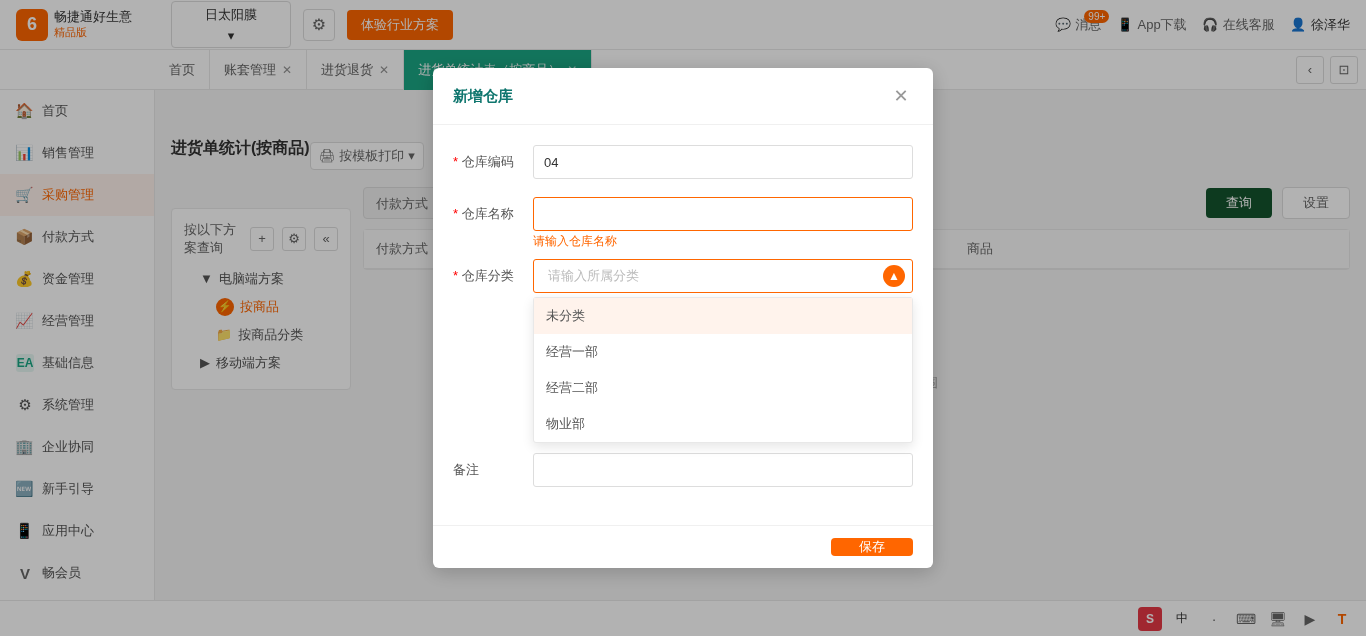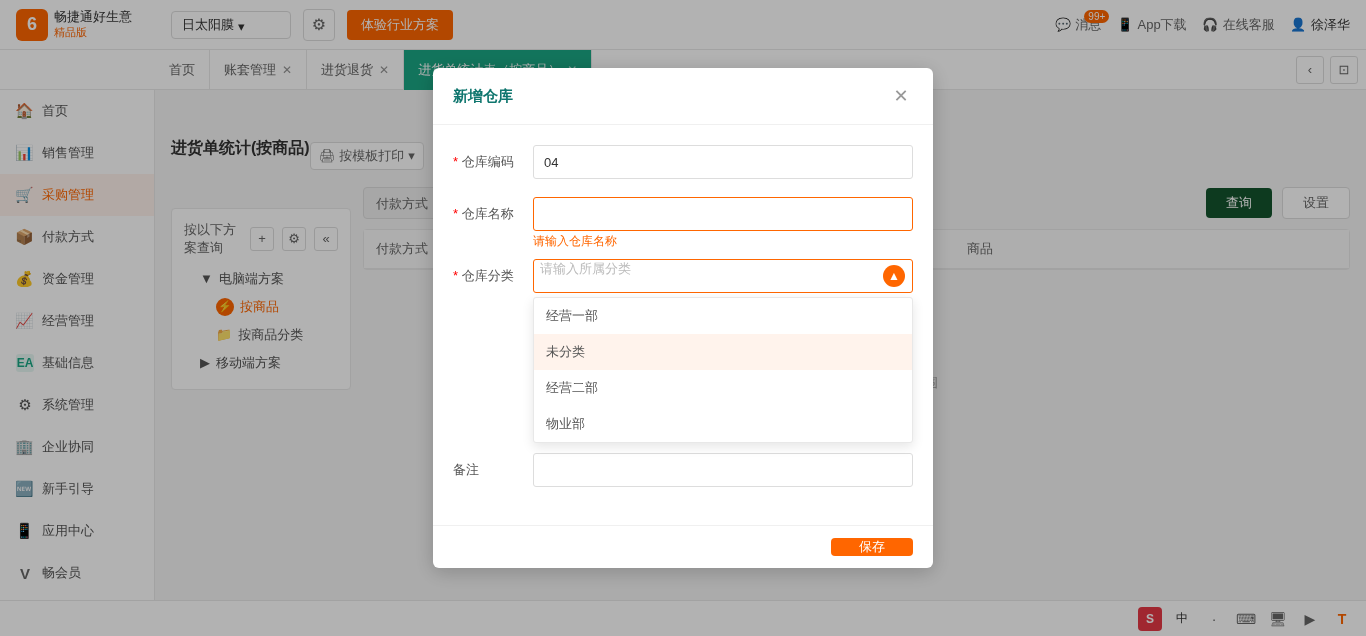--- a/index.html
+++ b/index.html
@@ -31,29 +31,30 @@
     .logo-text { font-size: 13px; color: #333; line-height: 1.3; }
     .logo-badge { font-size: 11px; color: #f60; }
     .header-middle {
       flex: 1;
       display: flex;
       align-items: center;
       gap: 12px;
     }
     .store-select {
       display: flex;
-      align-items: flex-end;
+      align-items: center;
       gap: 4px;
       border: 1px solid #ddd;
       border-radius: 4px;
       padding: 4px 10px;
       font-size: 13px;
       color: #333;
       cursor: pointer;
       min-width: 120px;
+      flex-direction: column;
     }
     .gear-btn {
       width: 32px; height: 32px;
       border: 1px solid #ddd;
       border-radius: 4px;
       display: flex; align-items: center; justify-content: center;
       cursor: pointer;
       color: #666;
       font-size: 16px;
     }
@@ -350,26 +351,26 @@
     }
     .form-select-wrap {
       flex: 1;
       position: relative;
     }
     .form-select-input {
       width: 100%;
       height: 34px;
       border: 1px solid #f60;
       border-radius: 3px;
-      padding: 0 6px;
+      padding: 0 14px;
       font-size: 13px;
       color: #999;
       outline: none;
       display: flex;
-      align-items: flex-start;
+      align-items: center;
     }
     .select-arrow {
       position: absolute;
       right: 8px;
       top: 50%;
       transform: translateY(-50%);
       width: 22px; height: 22px;
       background: #f60;
       border-radius: 50%;
       display: flex; align-items: center; justify-content: center;
@@ -680,22 +681,22 @@
           <span style="color:#f00;">*</span>
           <span>仓库分类</span>
         </div>
         <div class="form-select-wrap">
           <div class="form-select-input">
             <span style="color:#bbb;font-size:13px;">请输入所属分类</span>
           </div>
           <div class="select-arrow">▲</div>
 
           <div class="dropdown-list">
+            <div class="dropdown-item active">未分类</div>
             <div class="dropdown-item">经营一部</div>
-            <div class="dropdown-item active">未分类</div>
             <div class="dropdown-item">经营二部</div>
             <div class="dropdown-item">物业部</div>
           </div>
         </div>
       </div>
 
       <div class="form-row" style="margin-top:160px;">
         <div class="form-label">备注</div>
         <input class="form-input" type="text" style="width: 100%;">
       </div>

